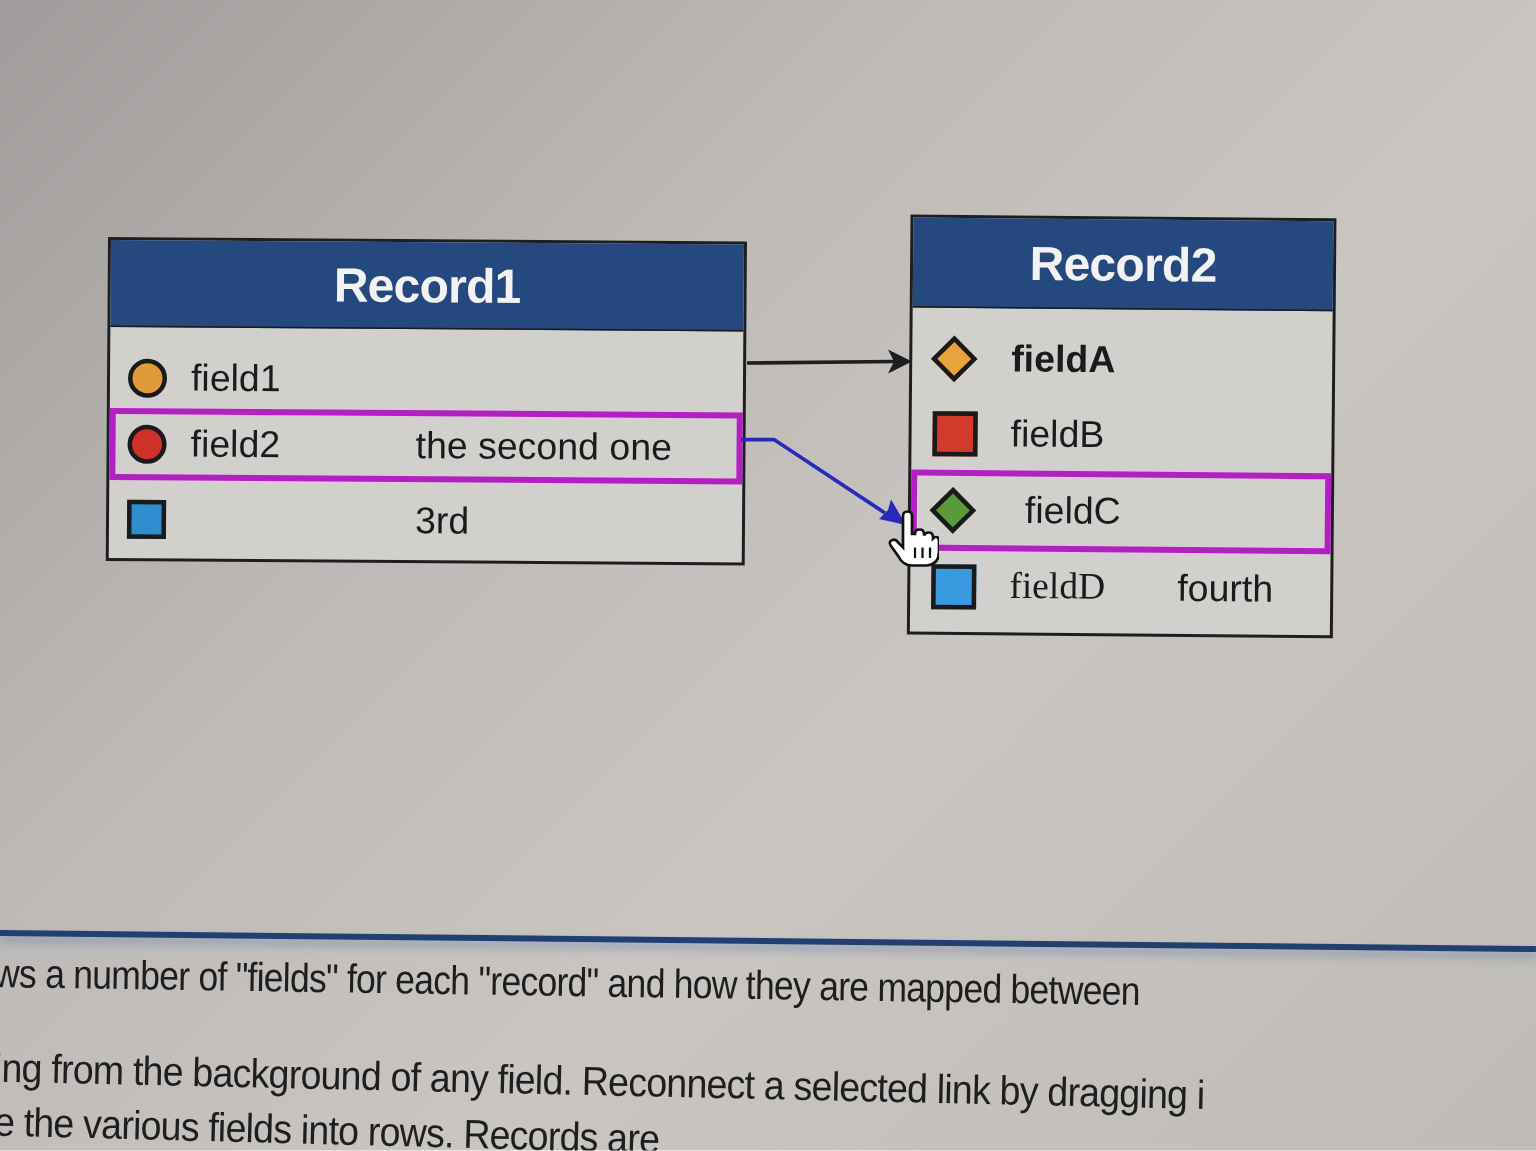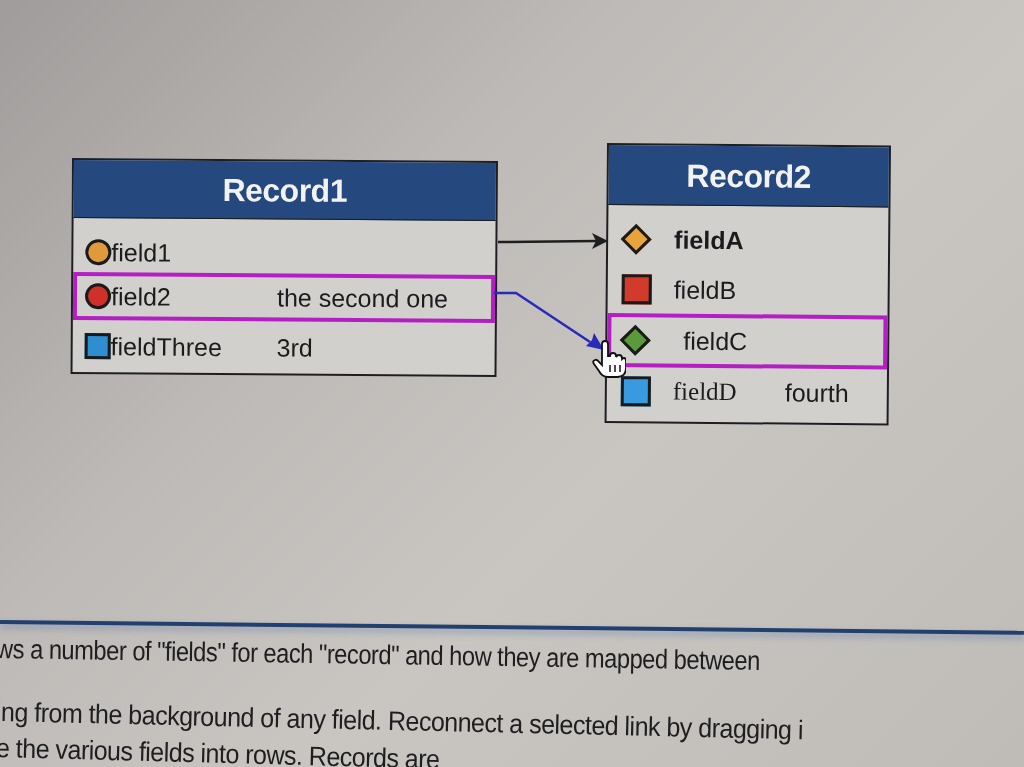--- a/index.html
+++ b/index.html
@@ -60,21 +60,21 @@
     .diamond-wrap {
       width: 32px; height: 32px; flex: 0 0 32px;
       display: inline-flex; align-items: center; justify-content: center;
     }
     .diamond {
       width: 22px; height: 22px;
       transform: rotate(45deg);
       box-sizing: border-box;
       border: 3px solid #1a1a1a;
     }
-    .field-name { margin-left: 0; }
+    .field-name { margin-left: 16px; }
     .field-value { position: absolute; }
     svg.links {
       position: absolute;
       left: 0; top: 0;
       width: 1024px; height: 615px;
       pointer-events: none;
     }
     .divider {
       position: absolute;
       left: 0; top: 620px;
@@ -112,21 +112,20 @@
       <span class="field-icon circle" style="background:#e09a3a;"></span>
       <span class="field-name">field1</span>
     </div>
     <div class="field-row selected" style="top:112px; padding-left:8px;">
       <span class="field-icon circle" style="background:#d0302a;"></span>
       <span class="field-name">field2</span>
       <span class="field-value" style="left:200px;">the second one</span>
     </div>
     <div class="field-row" style="top:162px; padding-left:12px;">
       <span class="field-icon" style="background:#2f8ed0;"></span>
-      <span class="field-name">fieldThree</span>
       <span class="field-value" style="left:204px;">3rd</span>
     </div>
   </div>
 
   <div class="record" style="left:607px; top:143px; width:284px; height:280px; transform: rotate(0.5deg); transform-origin: left top;">
     <div class="record-header" style="height:60px; line-height:60px;">
       <span>Record2</span>
     </div>
     <div class="field-row" style="top:70px; padding-left:12px;">
       <span class="diamond-wrap">

